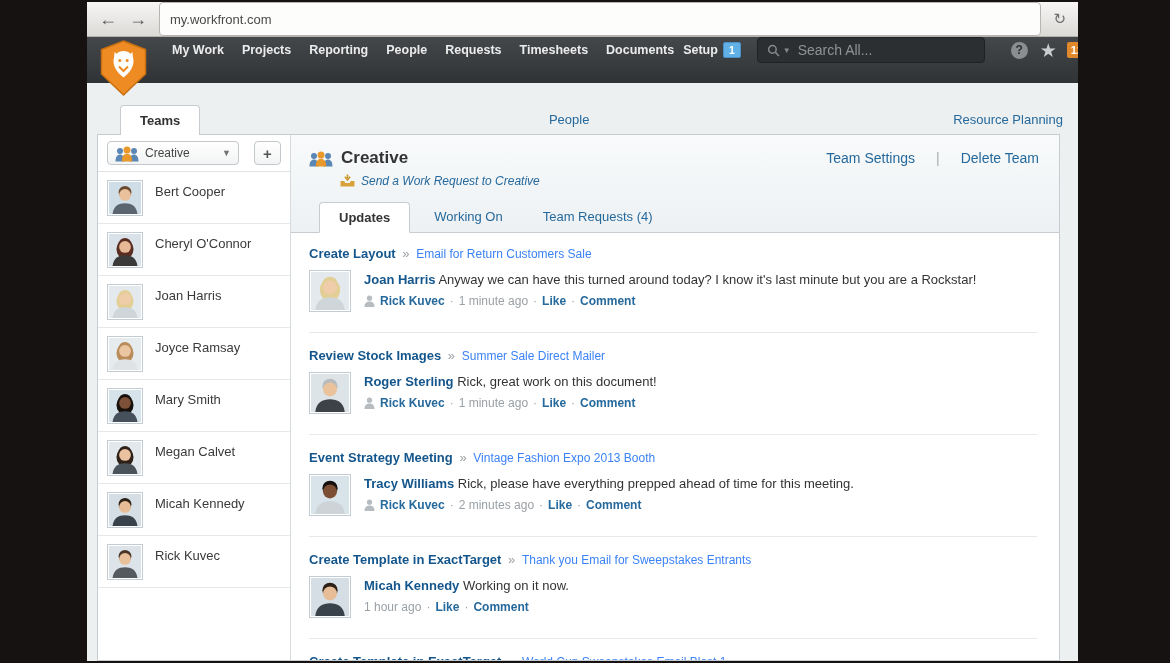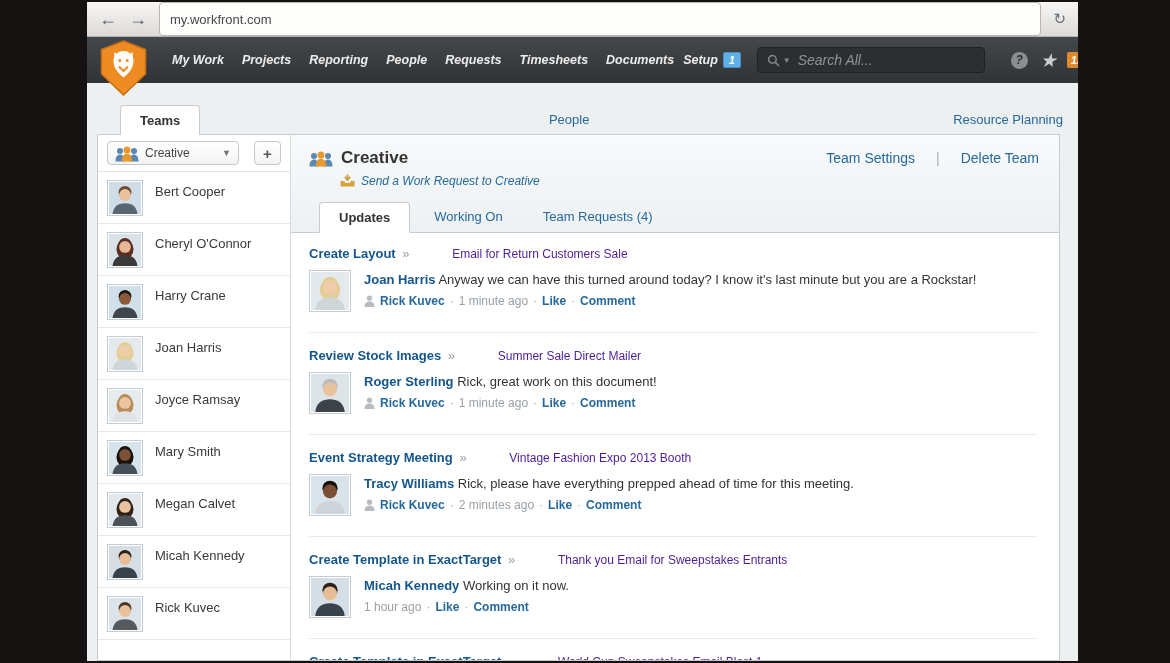--- a/index.html
+++ b/index.html
@@ -12,21 +12,21 @@
   }
   .browser { position:absolute; left:87px; top:2px; width:991px; height:659px; background:#edf0f0; overflow:hidden; }
 
   
   .chrome { height:35px; background:linear-gradient(#f7f6f5,#dcdad7); border-bottom:1px solid #b4b2af; display:flex; align-items:center; padding:0 12px; gap:12px; }
   .nav-arrow { color:#5c5c5c; font-size:18px; font-weight:bold; line-height:1; cursor:default; }
   .url-bar { flex:1; height:22px; background:#fdfdfc; border:1px solid #b8b5b1; border-radius:4px; display:flex; align-items:center; padding:16px 10px; font-size:13px; color:#4a4a4a; }
   .refresh { color:#6f6f6f; font-size:15px; }
 
   
-  .navbar { height:46px; background:linear-gradient(#45484b,#303336); display:flex; align-items:center; padding-right:22px; position:relative; z-index:6;font-style:italic; }
+  .navbar { height:46px; background:linear-gradient(#45484b,#303336); display:flex; align-items:flex-start; padding-right:22px; position:relative; z-index:6; }
   .logo { position:absolute; left:13px; top:3px; width:47px; height:56px; z-index:7; }
   .nav-items { display:flex; margin-left:76px; }
   .nav-item { color:#ececec; font-size:12.5px; font-weight:bold; padding:6px 9px; white-space:nowrap; }
   .nav-right { margin-left:auto; display:flex; align-items:center; }
   .setup { display:flex; align-items:center; gap:5px; color:#ececec; font-size:12.5px; font-weight:bold; }
   .badge-blue { background:#5fb0e5; border:1px solid #4a90c4; color:#fff; font-size:10.5px; border-radius:2px; padding:1px 5px; font-weight:bold; }
   .searchbox { width:228px; height:26px; background:#2c2f31; border:1px solid #1f2122; border-radius:4px; display:flex; align-items:center; padding:0 9px; margin:0 26px 0 16px; }
   .search-caret { color:#85898c; font-size:8px; margin-left:3px; }
   .search-ph { color:#8f9396; font-size:14px; margin-left:7px; }
   .help-icon { width:17px; height:17px; border-radius:50%; background:#8b8e91; color:#2c2f31; font-weight:bold; font-size:12px; display:flex; align-items:center; justify-content:center; }
@@ -69,21 +69,21 @@
   .main-tab { font-size:13px; color:#26699c; padding:7px 16px; margin-bottom:-1px; }
   .main-tab.active { background:#fff; border:1px solid #c6ccd0; border-bottom:1px solid #fff; border-radius:4px 4px 0 0; font-weight:bold; color:#333; padding:7px 19px; }
 
   
   .feed { flex:1; background:#fff; padding:13px 22px 0 18px; overflow:hidden; }
   .feed-item { padding-bottom:20px; }
   .feed-item + .feed-item { border-top:1px solid #e7eaec; padding-top:15px; }
   .feed-title-row { font-size:13px; }
   .feed-title { color:#14568c; font-weight:bold; }
   .feed-sep { color:#9aa0a5; margin:0 3px; }
-  .feed-subtitle { color:#4c1d95; font-size:12px;margin-left:36px; }
+  .feed-subtitle { color:#3b82f6; font-size:12px; }
   .comment { display:flex; gap:13px; margin-top:9px; }
   .comment .avatar { width:42px; height:42px; }
   .comment-body { font-size:13px; color:#333; line-height:1.35; padding-top:1px; }
   .comment-author { color:#14568c; font-weight:bold; }
   .comment-meta { margin-top:4px; font-size:12px; color:#9aa0a5; display:flex; align-items:center; gap:5px; }
   .meta-user, .meta-link { color:#26699c; font-weight:bold; }
   .meta-person svg { display:block; }
 </style>
 </head>
 <body>
@@ -190,31 +190,20 @@
                   <ellipse cx="18" cy="17" rx="9.6" ry="11" fill="#5a2d22"></ellipse>
                   <path d="M4 36 C5 27 11 24 18 24 C25 24 31 27 32 36 Z" fill="#3a3a3a"></path>
                   <circle cx="18" cy="11.6" r="7.2" fill="#5a2d22"></circle>
                   <circle cx="18" cy="14.6" r="6.6" fill="#e6b896"></circle>
                 </svg>
               </div>
     <span class="member-name">Cheryl O'Connor</span>
   </div>
 
 
-  <div class="member">
-    <div class="avatar">
-                <svg viewBox="0 0 36 36" preserveAspectRatio="none">
-                  <rect width="36" height="36" fill="#cfe0ea"></rect>
-                  <path d="M4 36 C5 27 11 24 18 24 C25 24 31 27 32 36 Z" fill="#3f464c"></path>
-                  <circle cx="18" cy="11.6" r="7.2" fill="#1e150f"></circle>
-                  <circle cx="18" cy="14.6" r="6.6" fill="#8a5a3b"></circle>
-                </svg>
-              </div>
-    <span class="member-name">Harry Crane</span>
-  </div>
 
   <div class="member">
     <div class="avatar">
                 <svg viewBox="0 0 36 36" preserveAspectRatio="none">
                   <rect width="36" height="36" fill="#e3e9ec"></rect>
                   <ellipse cx="18" cy="17" rx="9.6" ry="11" fill="#e3cf96"></ellipse>
                   <path d="M4 36 C5 27 11 24 18 24 C25 24 31 27 32 36 Z" fill="#cfd6da"></path>
                   <circle cx="18" cy="11.6" r="7.2" fill="#e3cf96"></circle>
                   <circle cx="18" cy="14.6" r="6.6" fill="#f0cdaa"></circle>
                 </svg>

